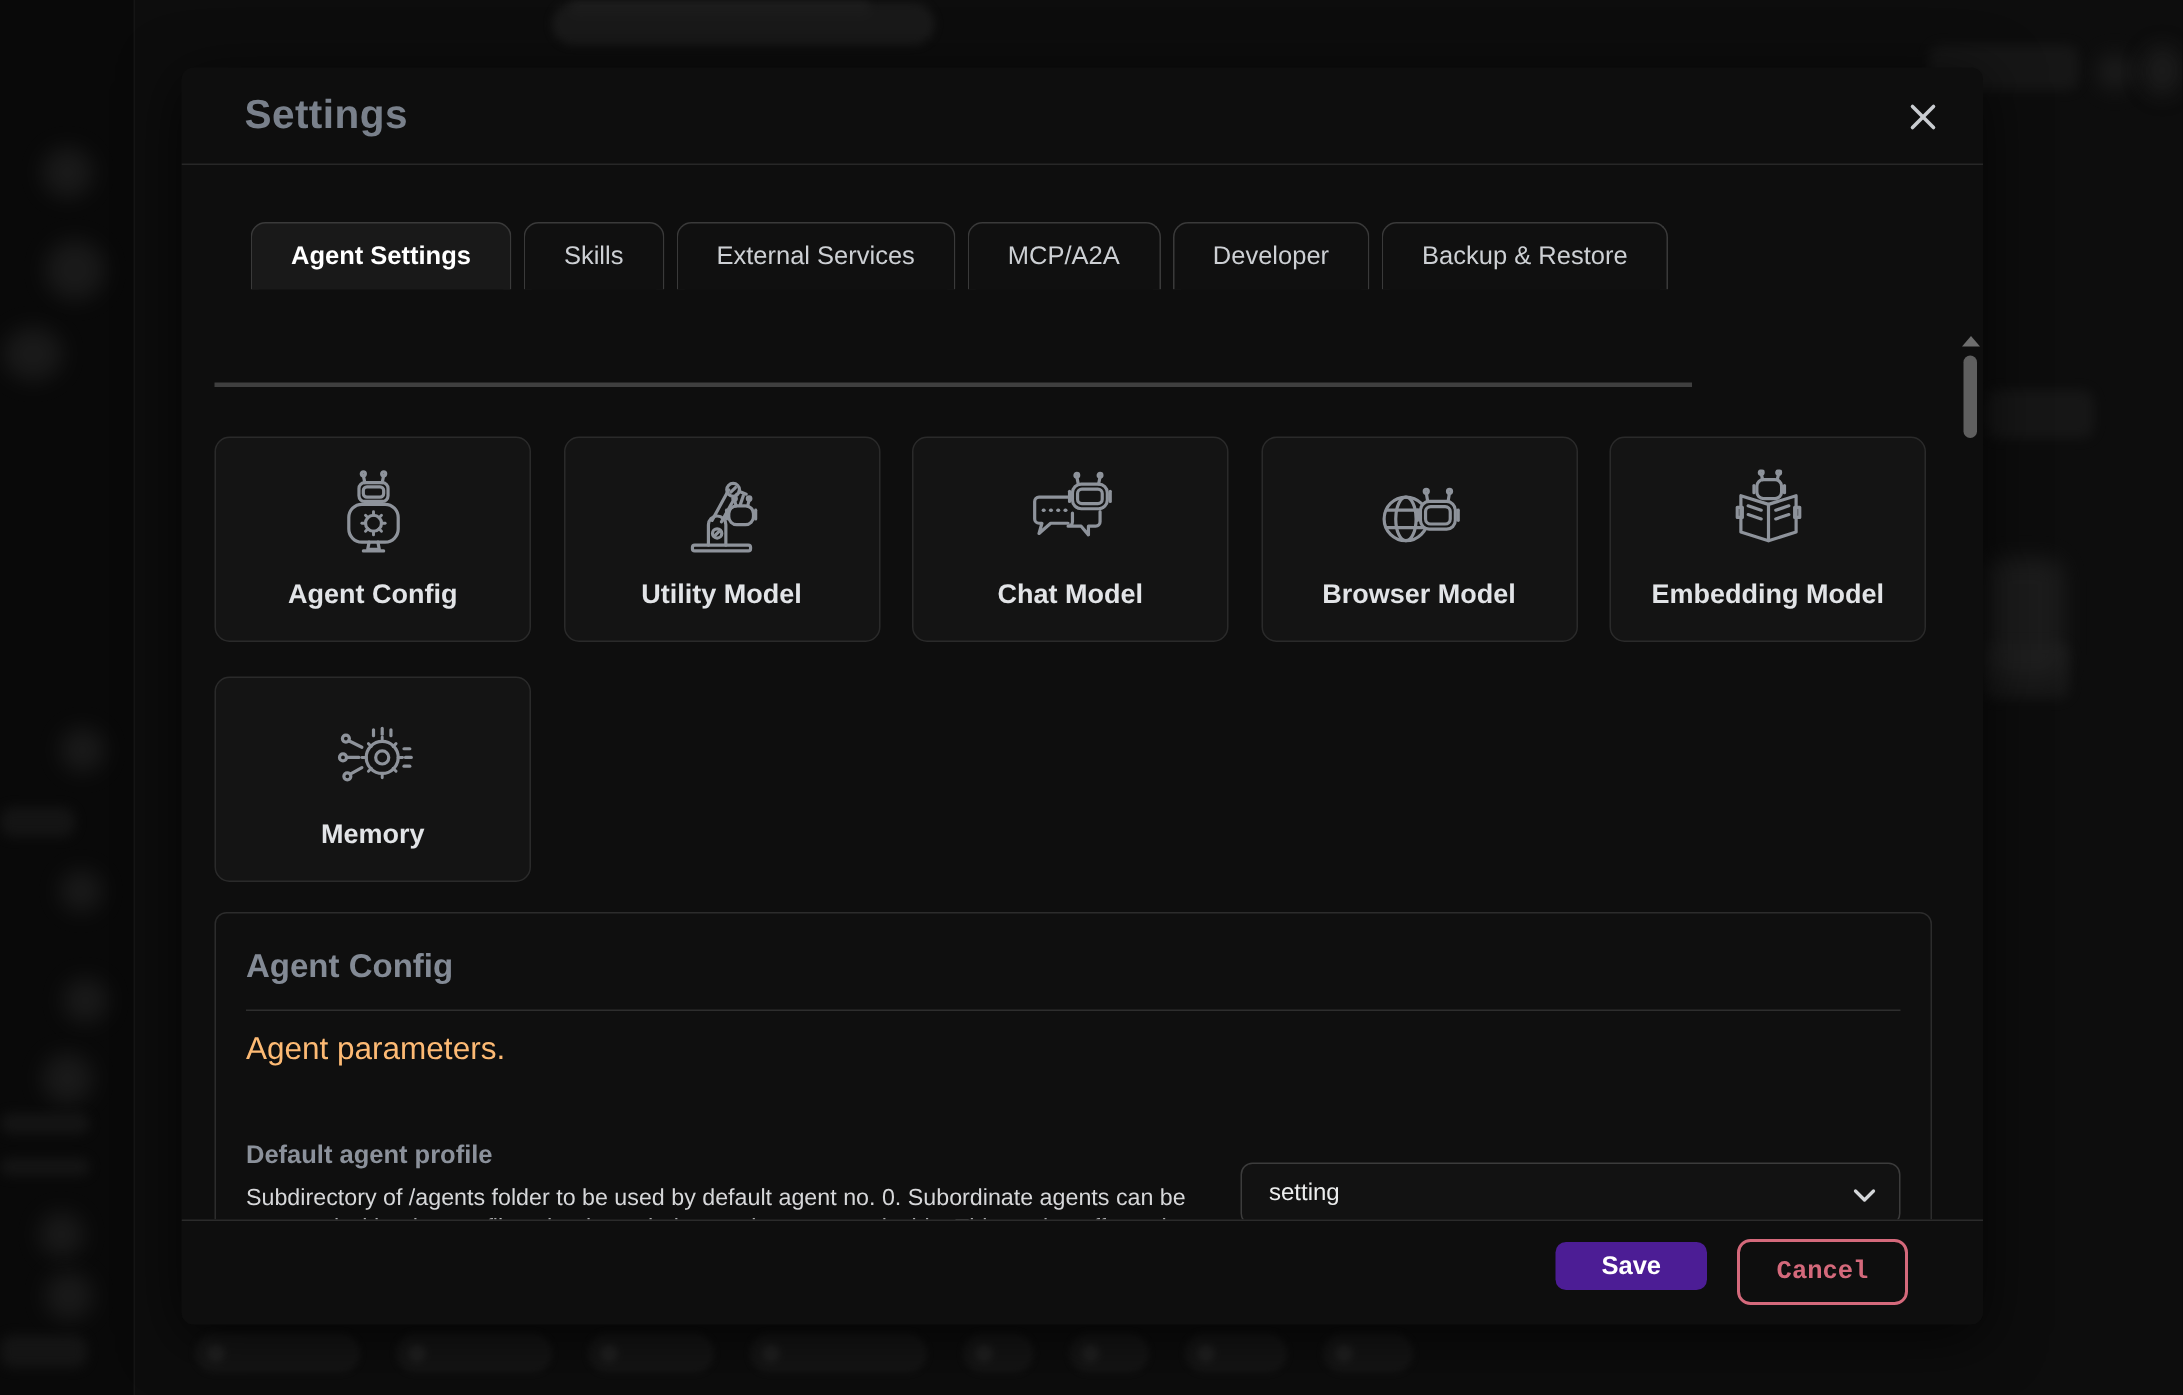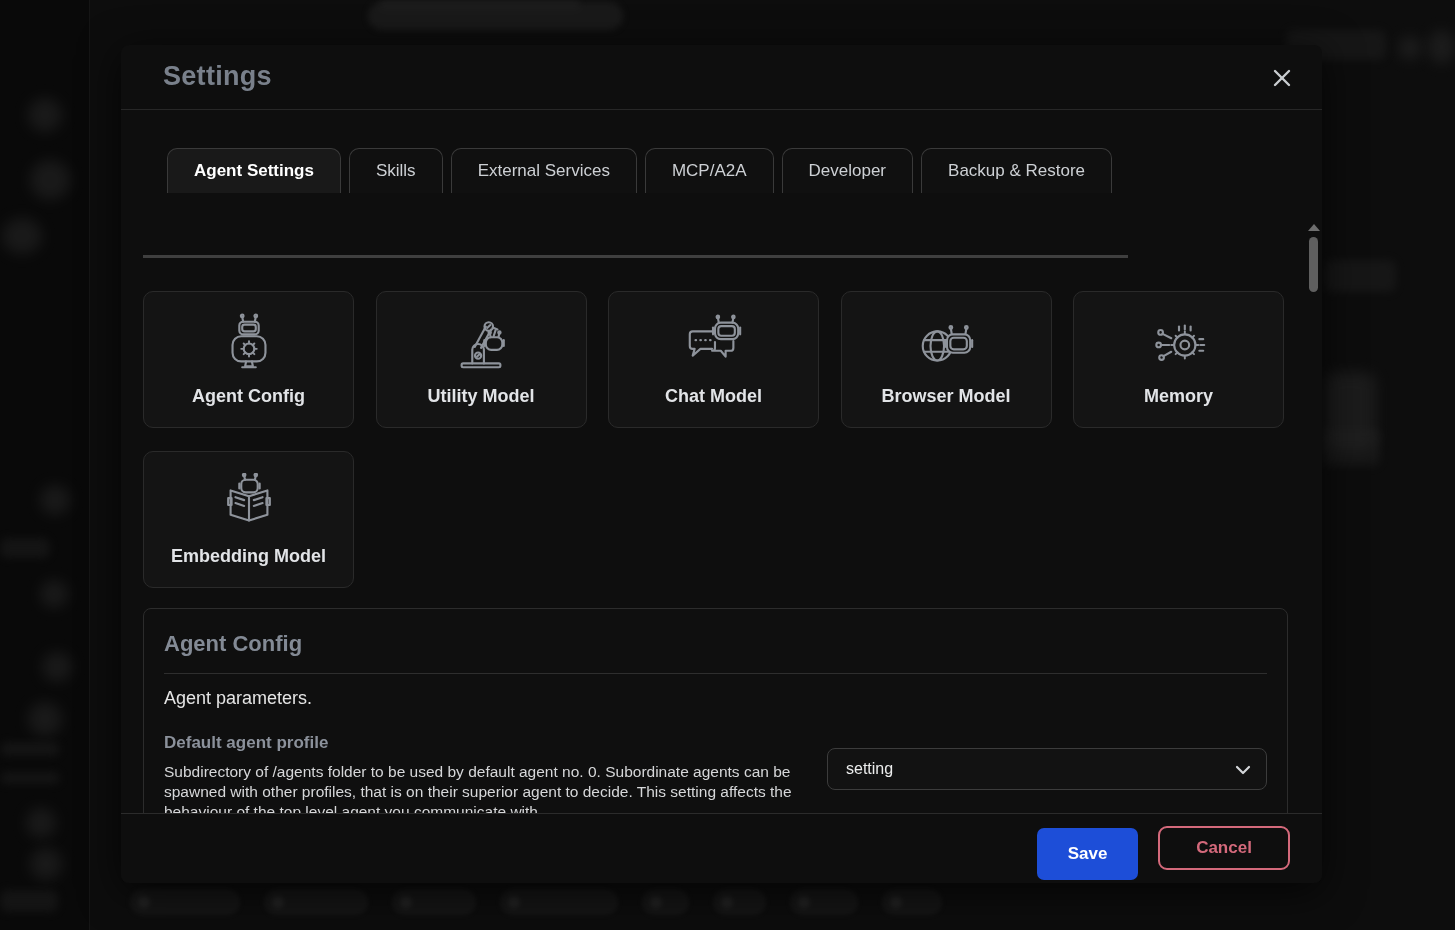--- a/index.html
+++ b/index.html
@@ -48,48 +48,48 @@
           border-radius:10px; cursor:pointer; display:flex; flex-direction:column;
           align-items:center; justify-content:center; gap:10px; }
   .card .icon { width:64px; height:64px; display:flex; align-items:center; justify-content:center; }
   .card .label { font-size:18px; font-weight:bold; color:#e2e4e7; }
 
   
   .section { position:absolute; left:22px; top:497px; width:1145px; height:330px;
              background:#0f0f0f; border:1px solid #2c2c2c; border-radius:8px; padding:20px; }
   .section-title { font-size:22px; font-weight:bold; color:#838a95; margin-top:2px; }
   .section-divider { height:1px; background:#2e2e2e; margin:16px 0 14px 0; }
-  .section-desc { font-size:18px; color:#e5e5e5; }
-  .field-row { display:flex; margin-top:24px; }
+  .section-desc { font-size:21px; color:#fdba74; }
+  .field-row { display:flex; margin-top:48px; }
   .field-text { width:662px; }
   .field-label { font-size:17px; font-weight:bold; color:#8b919b; margin-bottom:9px; }
   .field-desc { font-size:15.5px; color:#d6d7d9; line-height:20px; width:640px; }
   .field-control { margin-left:2px; padding-top:15px; }
   .select { position:relative; width:440px; height:42px; background:#121212;
             border:1px solid #3c3c3c; border-radius:8px; display:flex; align-items:center;
             padding:0 18px; font-size:16px; color:#eceded; cursor:pointer; }
   .select .chev { position:absolute; right:14px; top:13px; }
 
   
   .scrollbar { position:absolute; right:2px; top:67px; width:14px; height:699px; }
   .sb-arrow-up, .sb-arrow-down { position:absolute; left:2px; width:0; height:0;
       border-left:6px solid transparent; border-right:6px solid transparent; cursor:pointer; }
   .sb-arrow-up { top:46px; border-bottom:7px solid #6e6e6e; }
   .sb-thumb { position:absolute; left:3px; top:59px; width:9px; height:55px;
               background:#5f5f5f; border-radius:5px; cursor:pointer; }
 
   
   .modal-footer { position:absolute; left:0; bottom:0; width:1201px; height:70px;
                   border-top:1px solid #2b2b2b; background:#0e0e0e; }
-  .save-btn { position:absolute; left:916px; top:14px; width:101px; height:52px;
-              background:#1d4ed8; border:none; border-radius:7px; color:#ffffff;
+  .save-btn { position:absolute; left:916px; top:14px; width:101px; height:32px;
+              background:#4c1d95; border:none; border-radius:7px; color:#ffffff;
               font-size:17px; font-weight:bold; font-family:inherit; cursor:pointer; }
-  .cancel-btn { position:absolute; left:1037px; top:12px; width:132px; height:44px;
+  .cancel-btn { position:absolute; left:1037px; top:12px; width:114px; height:44px;
               background:transparent; border:2px solid #d4697b; border-radius:9px;
-              color:#d4697b; font-size:17px; font-weight:bold; font-family:Liberation Sans, sans-serif; cursor:pointer; }
+              color:#d4697b; font-size:17px; font-weight:bold; font-family:Liberation Mono, monospace; cursor:pointer; }
 
   svg.lineicon { stroke:#8e939b; fill:none; stroke-width:2.2; stroke-linecap:round; stroke-linejoin:round; }
 </style>
 </head>
 <body>
 
 <div class="screen">
 
   <div>
     <div class="bg-sidebar">
@@ -272,20 +272,43 @@
                 <circle cx="37" cy="15" r="1.4"></circle>
               <line x1="52" y1="22" x2="53" y2="16"></line>
                 <circle cx="53" cy="15" r="1.4"></circle>
               <rect x="33" y="22" width="24" height="19" rx="6" fill="#141414"></rect>
               <rect x="36.5" y="25.5" width="17" height="12" rx="3.5"></rect>
               <line x1="31" y1="28" x2="31" y2="35"></line>
                 <line x1="59" y1="28" x2="59" y2="35"></line>
             </svg>
           </span>
           <span class="label">Browser Model</span>
+        </div>
+
+        <div class="card">
+          <span class="icon">
+            <svg class="lineicon" width="62" height="62" viewBox="0 0 64 64">
+              <line x1="28" y1="7" x2="27" y2="3"></line>
+                <circle cx="27" cy="2" r="1.3"></circle>
+              <line x1="38" y1="7" x2="39" y2="3"></line>
+                <circle cx="39" cy="2" r="1.3"></circle>
+              <rect x="24" y="7" width="17" height="13" rx="4.5"></rect>
+              <line x1="22" y1="11" x2="22" y2="16"></line>
+                <line x1="43" y1="11" x2="43" y2="16"></line>
+              <path d="M32 24 L13 18 V43 L32 49 L51 43 V18 L32 24 Z" fill="#141414"></path>
+              <line x1="32" y1="24" x2="32" y2="49"></line>
+              <line x1="18" y1="25" x2="27" y2="28"></line>
+                <line x1="18" y1="31" x2="27" y2="34"></line>
+              <line x1="37" y1="28" x2="46" y2="25"></line>
+                <line x1="37" y1="34" x2="46" y2="31"></line>
+              <rect x="10.5" y="26" width="3.5" height="7"></rect>
+                <rect x="50" y="26" width="3.5" height="7"></rect>
+            </svg>
+          </span>
+          <span class="label">Embedding Model</span>
         </div>
 
         <div class="card">
           <span class="icon">
             <svg class="lineicon" width="62" height="62" viewBox="0 0 64 64">
               <circle cx="38" cy="33" r="11"></circle>
               <circle cx="38" cy="33" r="4.5"></circle>
               <g stroke-width="2">
                 <line x1="38" y1="19" x2="38" y2="22"></line>
                   <line x1="38" y1="44" x2="38" y2="47"></line>
@@ -306,43 +329,20 @@
                 <line x1="38" y1="17" x2="38" y2="13"></line>
                 <line x1="44" y1="18" x2="44" y2="14"></line>
               <line x1="53" y1="27" x2="57" y2="27"></line>
                 <line x1="54" y1="33" x2="58" y2="33"></line>
                 <line x1="53" y1="39" x2="57" y2="39"></line>
             </svg>
           </span>
           <span class="label">Memory</span>
         </div>
 
-        <div class="card">
-          <span class="icon">
-            <svg class="lineicon" width="62" height="62" viewBox="0 0 64 64">
-              <line x1="28" y1="7" x2="27" y2="3"></line>
-                <circle cx="27" cy="2" r="1.3"></circle>
-              <line x1="38" y1="7" x2="39" y2="3"></line>
-                <circle cx="39" cy="2" r="1.3"></circle>
-              <rect x="24" y="7" width="17" height="13" rx="4.5"></rect>
-              <line x1="22" y1="11" x2="22" y2="16"></line>
-                <line x1="43" y1="11" x2="43" y2="16"></line>
-              <path d="M32 24 L13 18 V43 L32 49 L51 43 V18 L32 24 Z" fill="#141414"></path>
-              <line x1="32" y1="24" x2="32" y2="49"></line>
-              <line x1="18" y1="25" x2="27" y2="28"></line>
-                <line x1="18" y1="31" x2="27" y2="34"></line>
-              <line x1="37" y1="28" x2="46" y2="25"></line>
-                <line x1="37" y1="34" x2="46" y2="31"></line>
-              <rect x="10.5" y="26" width="3.5" height="7"></rect>
-                <rect x="50" y="26" width="3.5" height="7"></rect>
-            </svg>
-          </span>
-          <span class="label">Embedding Model</span>
-        </div>
-
       </div>
 
       <div class="section">
         <div class="section-title">Agent Config</div>
         <div class="section-divider"></div>
         <div class="section-desc">Agent parameters.</div>
         <div class="field-row">
           <div class="field-text">
             <div class="field-label">Default agent profile</div>
             <div class="field-desc">Subdirectory of /agents folder to be used by default agent no. 0. Subordinate agents can be spawned with other profiles, that is on their superior agent to decide. This setting affects the behaviour of the top level agent you communicate with.</div>

